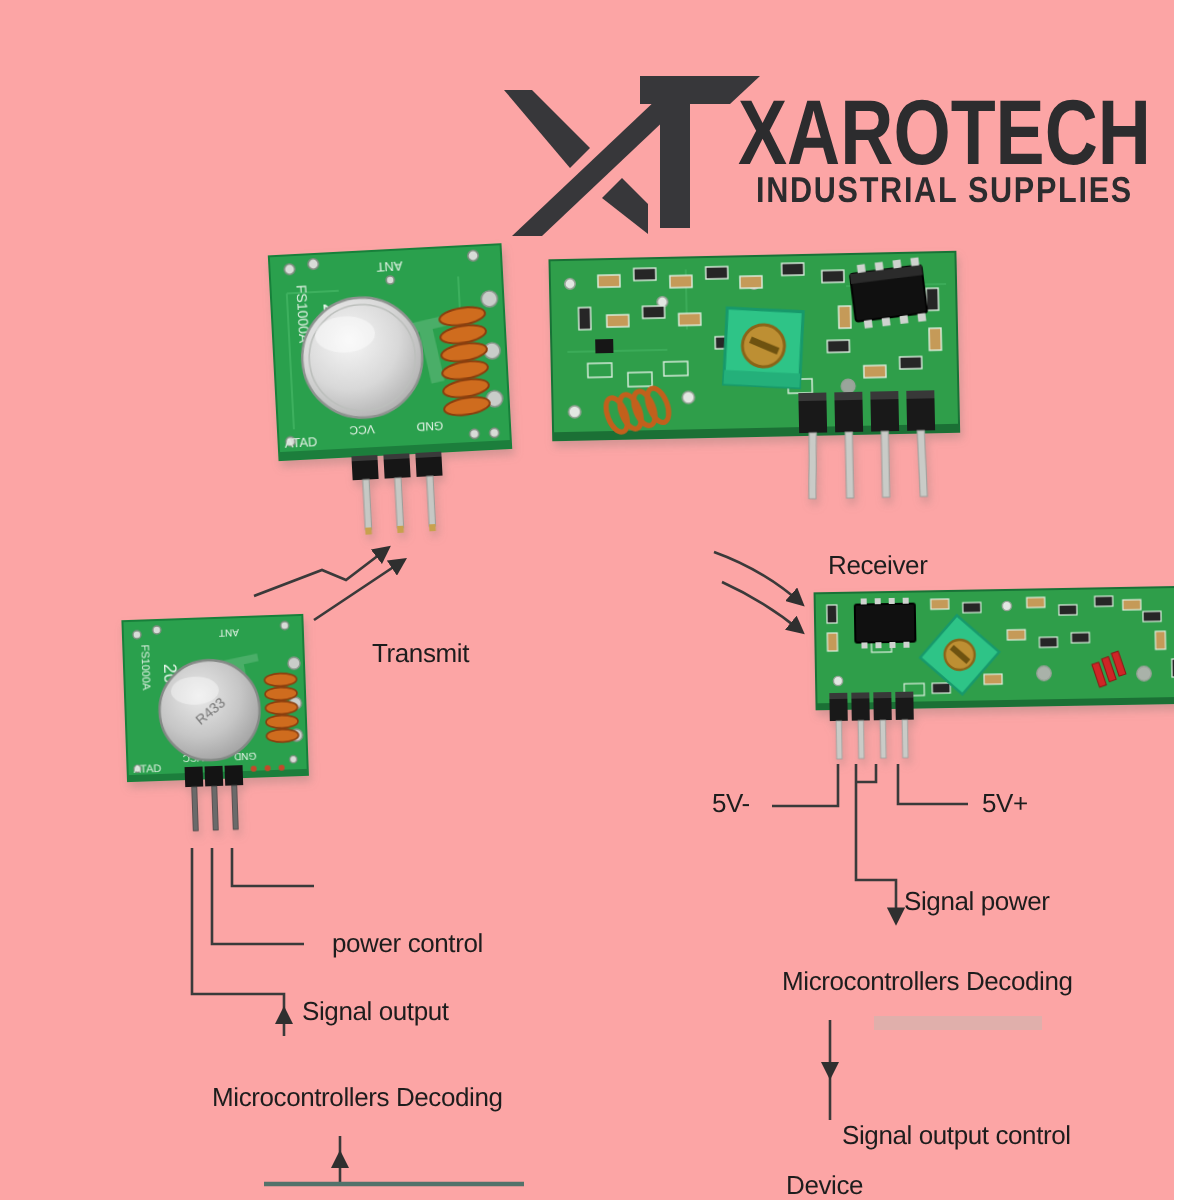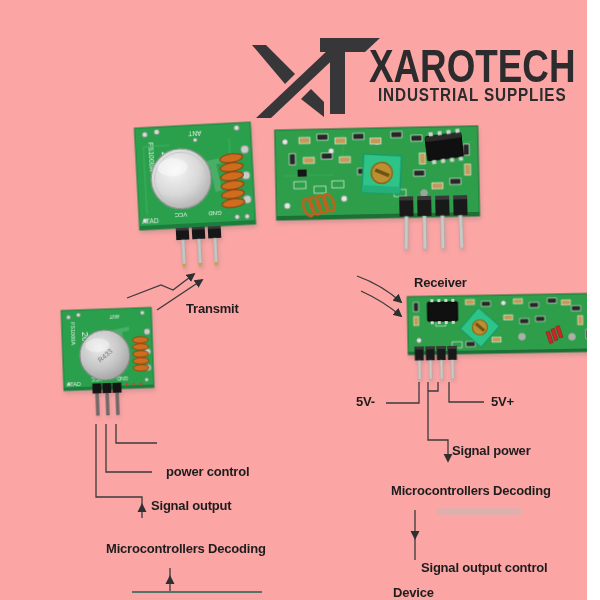--- a/index.html
+++ b/index.html
@@ -1,19 +1,19 @@
 <!DOCTYPE html>
 <html><head>
 <meta charset="utf-8">
 <style>
   html,body{margin:0;padding:0;background:#fff;}
   .stage{position:relative;width:587px;height:600px;background:#fca5a5;overflow:hidden;
          font-family:"Liberation Sans",sans-serif;}
   .abs{position:absolute;}
-  .lbl{position:absolute;font-size:13px;font-weight:700;color:#1d1d1d;
+  .lbl{position:absolute;font-size:13px;font-weight:400;color:#1d1d1d;
        letter-spacing:-0.2px;white-space:nowrap;}
   .brand-name{position:absolute;left:369px;top:43px;font-size:46px;font-weight:bold;
        color:#2c2c2e;letter-spacing:0px;line-height:1;transform:scaleX(0.80);
        transform-origin:left top;white-space:nowrap;}
   .brand-tagline{position:absolute;left:378px;top:86px;font-size:18px;font-weight:bold;
        color:#2c2c2e;letter-spacing:1px;line-height:1;transform:scaleX(0.85);
        transform-origin:left top;white-space:nowrap;}
   .module{position:absolute;filter:drop-shadow(1px 3px 2px rgba(90,100,95,0.25));}
   svg text{font-family:"Liberation Sans",sans-serif;}
 </style>
@@ -326,21 +326,21 @@
       <path d="M170,568 V592"></path>
       <path d="M415,510 V560"></path>
     </g>
     <polygon points="137.5,512 146.5,512 142,503" fill="#2f2f2f"></polygon>
     <polygon points="165.5,584 174.5,584 170,575" fill="#2f2f2f"></polygon>
     <polygon points="410.5,531 419.5,531 415,540" fill="#2f2f2f"></polygon>
     <path d="M132,592 H262" stroke="#53726a" stroke-width="2.2"></path>
     <rect x="437" y="508" width="84" height="7" fill="#9fc8b8" opacity="0.3"></rect>
   </svg>
 
-  <div class="lbl" style="left:186px;top:301px;">Transmit</div>
+  <div class="lbl" style="left:186px;top:319px;">Transmit</div>
   <div class="lbl" style="left:414px;top:275px;">Receiver</div>
 
   <div class="lbl" style="left:166px;top:464px;">power control</div>
   <div class="lbl" style="left:151px;top:498px;">Signal output</div>
   <div class="lbl" style="left:106px;top:541px;">Microcontrollers Decoding</div>
 
   <div class="lbl" style="left:356px;top:394px;">5V-</div>
   <div class="lbl" style="left:491px;top:394px;">5V+</div>
   <div class="lbl" style="left:452px;top:443px;">Signal power</div>
   <div class="lbl" style="left:391px;top:483px;">Microcontrollers Decoding</div>

